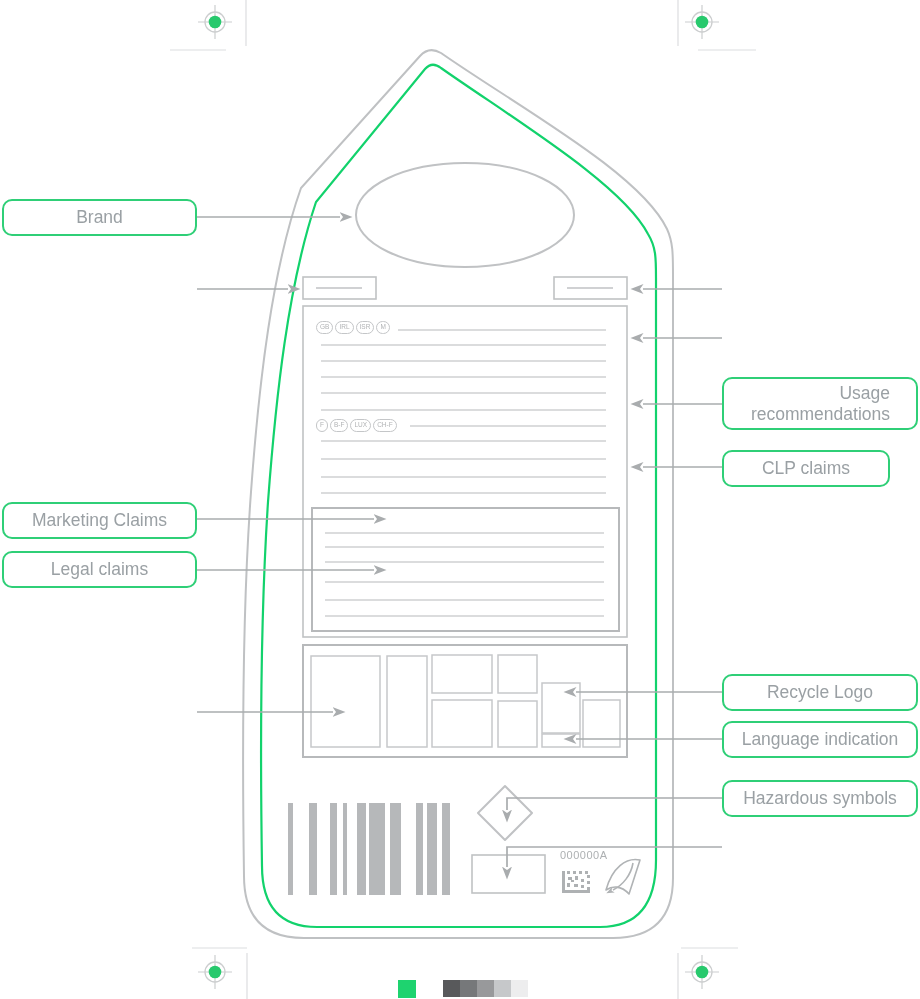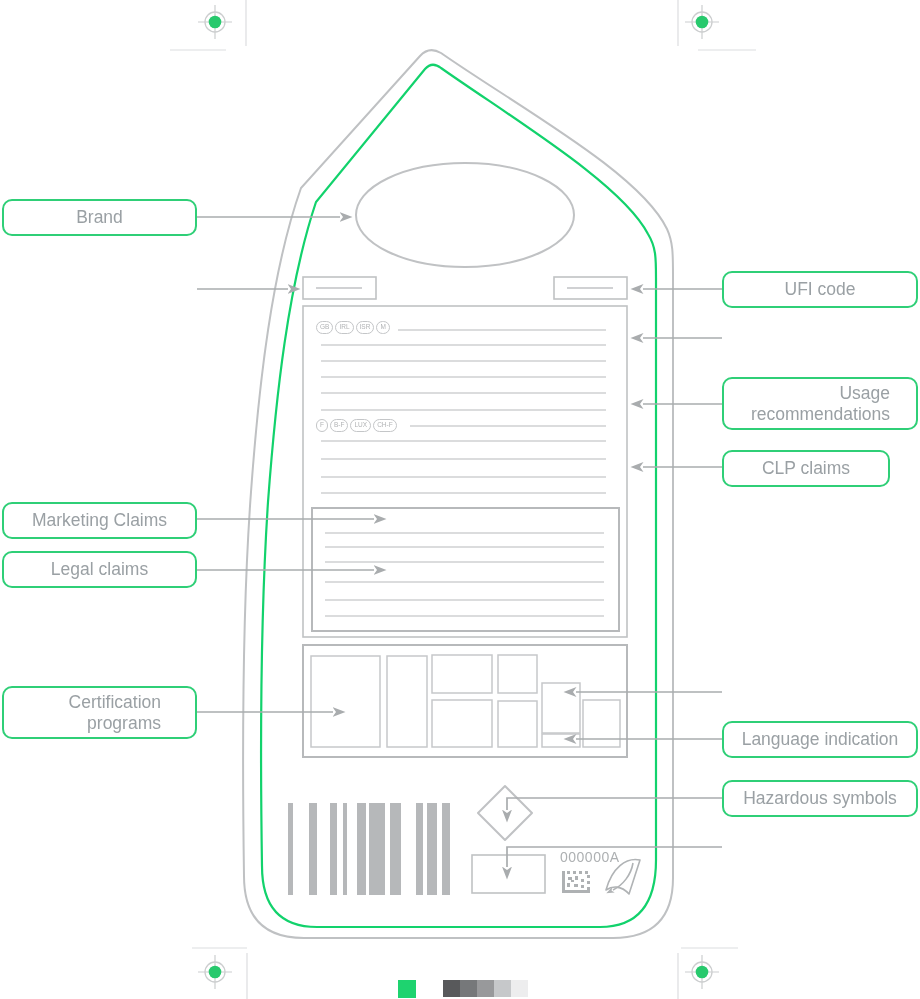--- a/index.html
+++ b/index.html
@@ -5,21 +5,21 @@
   html,body{margin:0;padding:0;background:#ffffff;}
   .canvas{position:relative;width:920px;height:999px;background:#ffffff;overflow:hidden;
           font-family:"Liberation Sans",sans-serif;}
   .art{position:absolute;left:0;top:0;}
   .pill{position:absolute;box-sizing:border-box;display:flex;align-items:center;justify-content:center;
         border:2px solid #2fcf77;border-radius:10px;background:#ffffff;color:#9aa0a4;
         font-size:17.5px;line-height:1.18;text-align:right;padding:0 8px;}
   .bubble-row{position:absolute;display:flex;gap:2px;align-items:center;}
   .bubble{display:inline-block;border:1px solid #c4c6c8;border-radius:8px;color:#b1b3b5;
           font-size:6.5px;line-height:1;padding:2px 3px;background:#ffffff;white-space:nowrap;}
-  .batch{position:absolute;left:560px;top:849px;font-size:14px;letter-spacing:0.5px;color:#adb0b2;}
+  .batch{position:absolute;left:560px;top:849px;font-size:11px;letter-spacing:0.5px;color:#adb0b2;}
   .colorbar{position:absolute;left:0;top:980px;width:920px;height:19px;}
   .swatch{position:absolute;top:0;height:17px;}
 </style>
 </head>
 <body>
 
 <div class="canvas">
 
 <svg class="art" width="920" height="999" viewBox="0 0 920 999">
   <defs>
@@ -181,32 +181,29 @@
 
 <div class="pill" style="left:2px;top:199px;width:195px;height:37px">
   <span>Brand</span>
 </div>
 <div class="pill" style="left:2px;top:502px;width:195px;height:37px">
   <span>Marketing Claims</span>
 </div>
 <div class="pill" style="left:2px;top:551px;width:195px;height:37px">
   <span>Legal claims</span>
 </div>
-<div class="pill" style="left:2px;top:686px;width:195px;height:53px;padding:0 34px">
-  <span>Certification programs</span>
-</div>
-
-<div class="pill" style="left:722px;top:271px;width:196px;height:37px">
-  <span>UFI code</span>
-</div>
+
 <div class="pill" style="left:722px;top:377px;width:196px;height:53px;padding:0 26px">
   <span>Usage recommendations</span>
 </div>
 <div class="pill" style="left:722px;top:450px;width:168px;height:37px">
   <span>CLP claims</span>
+</div>
+<div class="pill" style="left:722px;top:674px;width:196px;height:37px">
+  <span>Recycle Logo</span>
 </div>
 <div class="pill" style="left:722px;top:721px;width:196px;height:37px">
   <span>Language indication</span>
 </div>
 <div class="pill" style="left:722px;top:780px;width:196px;height:37px">
   <span>Hazardous symbols</span>
 </div>
 
 <div class="bubble-row" style="left:316px;top:321px">
   <span class="bubble">GB</span>

